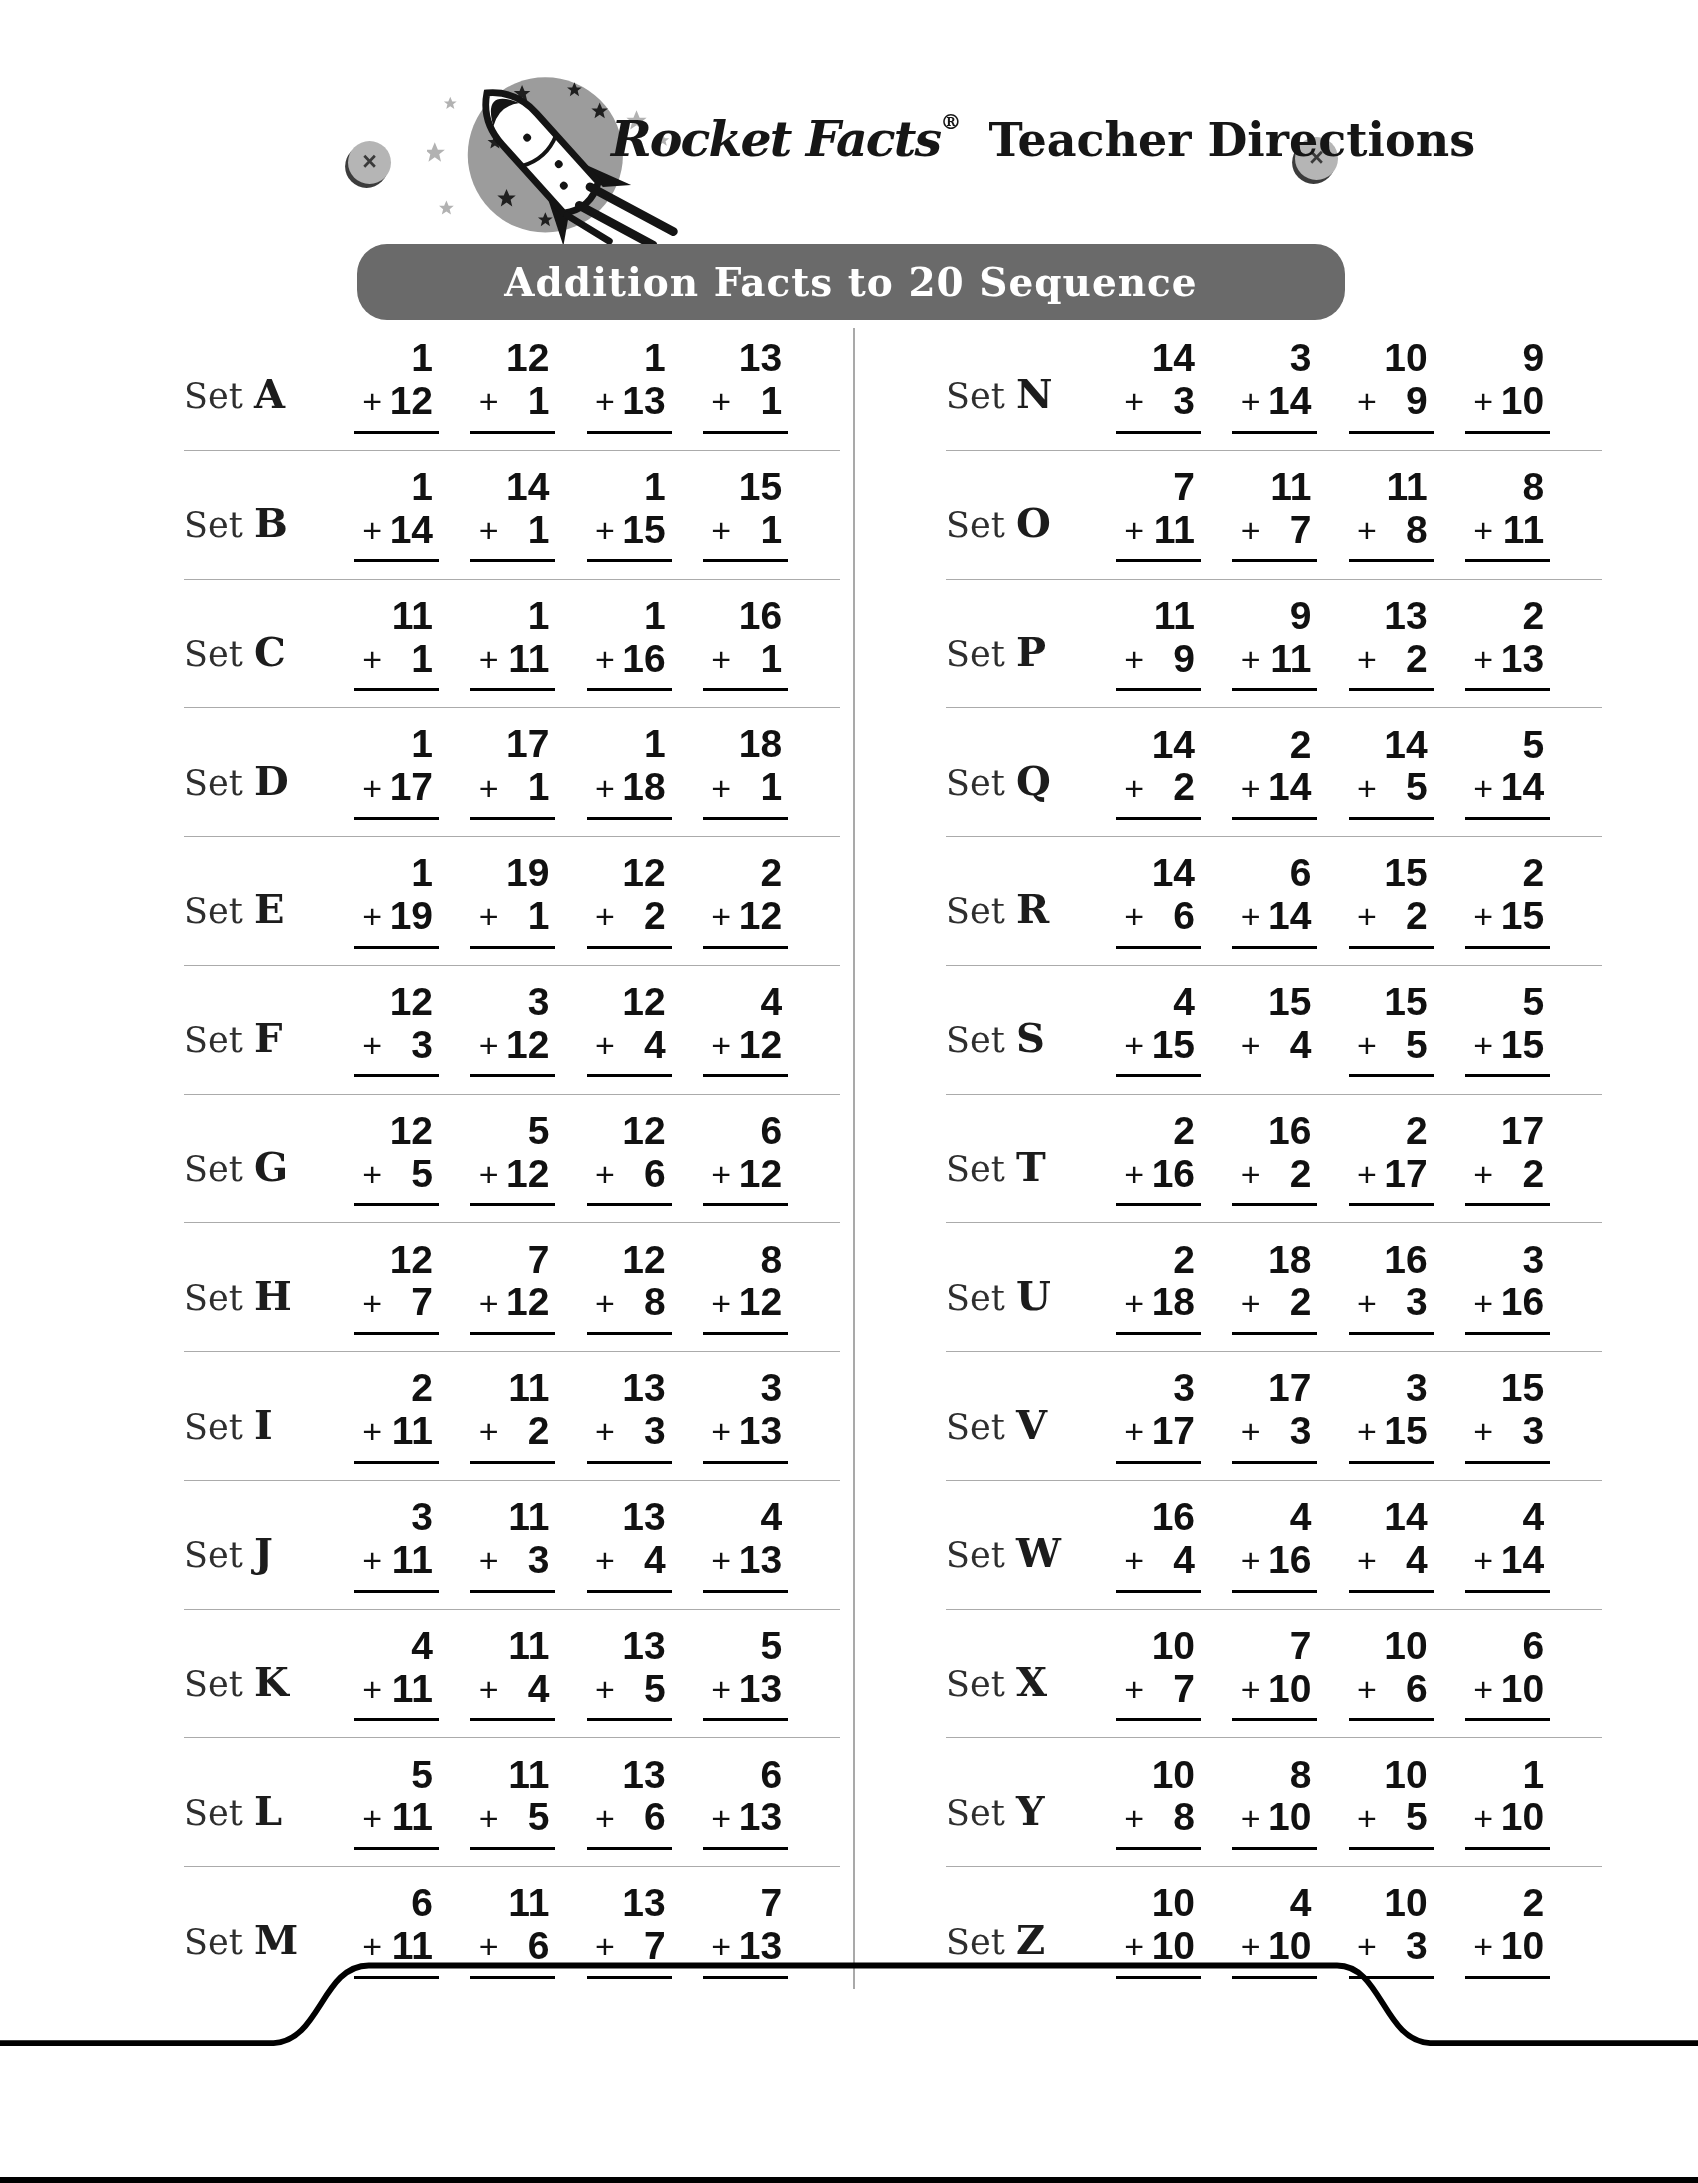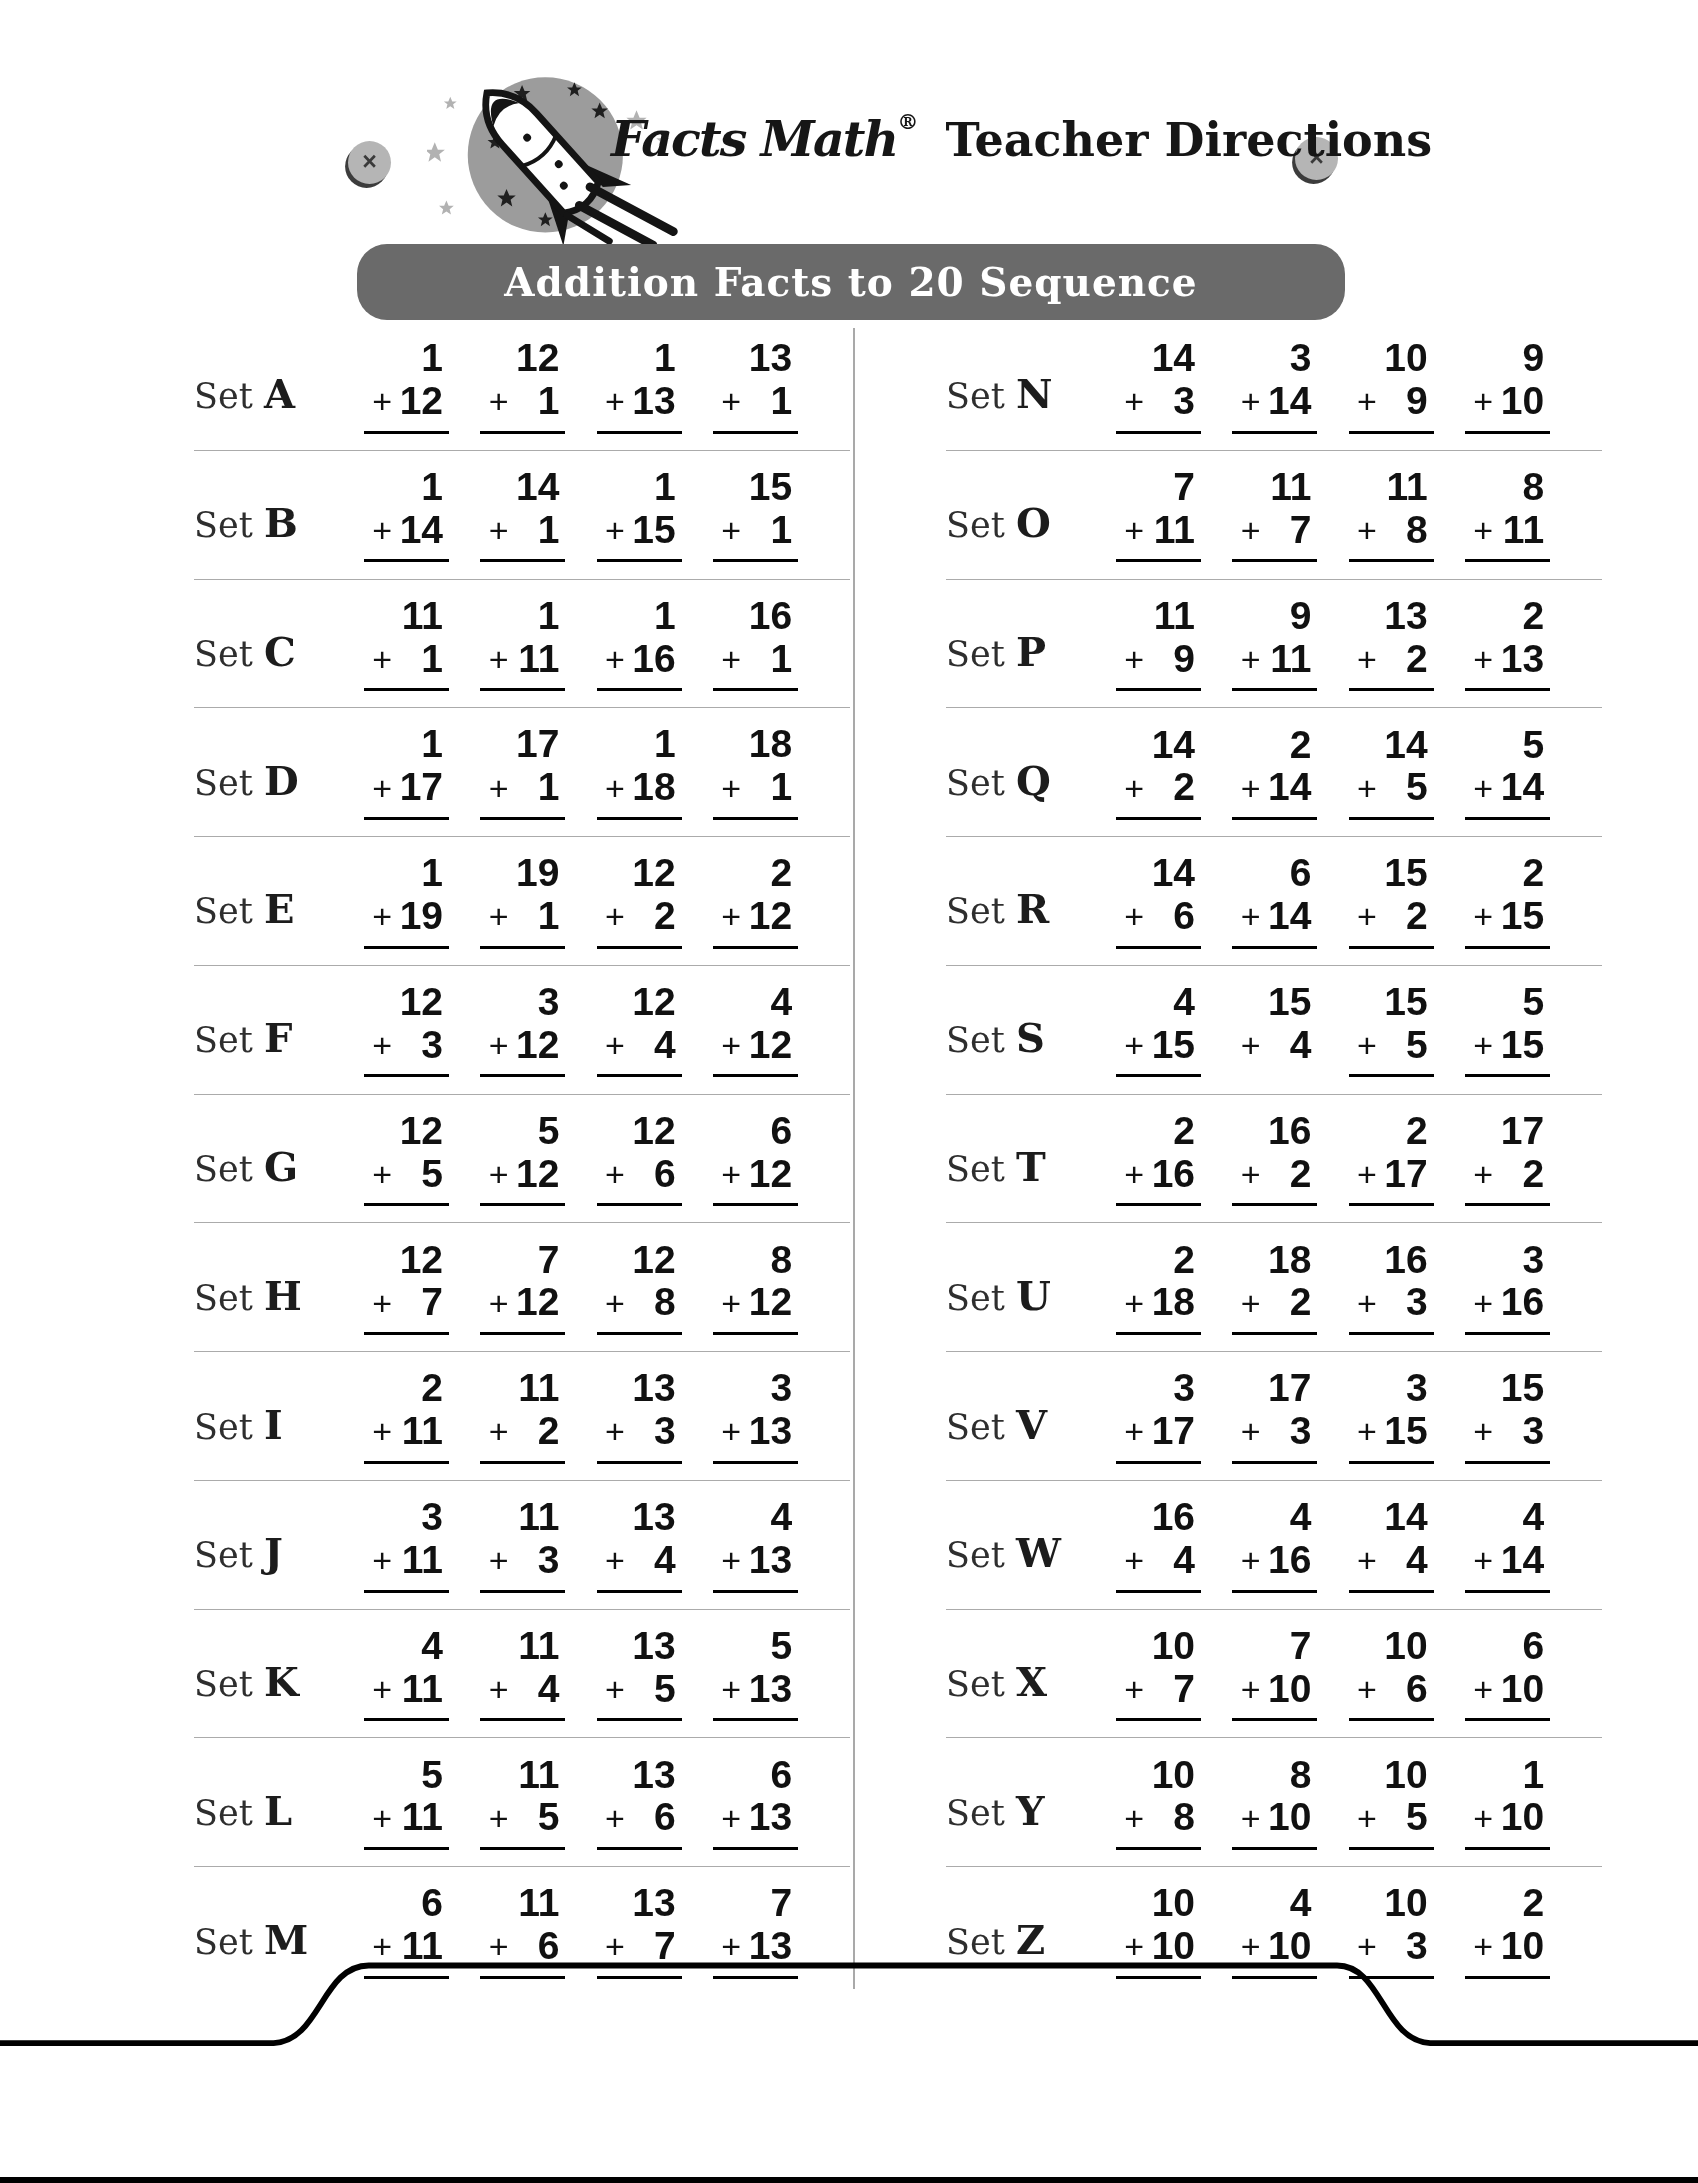--- a/index.html
+++ b/index.html
@@ -21,21 +21,21 @@
   .reg{font-family:"DejaVu Serif",serif;font-weight:bold;font-size:21.3px;vertical-align:27px;color:#161616;}
   .doc-title{font-family:"DejaVu Serif",serif;font-weight:bold;font-size:46px;color:#161616;margin-left:27px;}
 
   
   .banner{position:absolute;left:357px;top:244px;width:988px;height:76px;border-radius:30px;
           background:#6a6a6a;display:flex;align-items:center;justify-content:center;}
   .banner span{font-family:"DejaVu Serif",serif;font-weight:bold;font-size:39px;color:#ffffff;letter-spacing:1px;}
 
   
   .col{position:absolute;top:322px;width:656px;height:1673px;display:flex;flex-direction:column;}
-  .col-left{left:194px;}
+  .col-left{left:184px;}
   .col-right{left:946px;justify-content:flex-end;}
   .divider{position:absolute;left:853px;top:328px;width:1.9px;height:1661px;background:#a9a9a9;}
 
   .row{flex:1;display:flex;align-items:center;}
   .row + .row{border-top:1.9px solid #ababab;}
 
   .set-label{width:146px;font-family:"DejaVu Serif",serif;font-size:35px;color:#2e2e2e;
              transform:translateY(7.8px);white-space:nowrap;}
   .set-letter{font-weight:bold;font-size:40px;color:#1c1c1c;}
 
@@ -94,21 +94,21 @@
       <circle cx="6" cy="14" r="4" fill="#141414"></circle>
       <circle cx="-5" cy="34" r="4" fill="#141414"></circle>
     </g>
 
     <line x1="168" y1="138" x2="254" y2="184" stroke="#141414" stroke-width="9" stroke-linecap="round"></line>
     <line x1="157" y1="157" x2="233" y2="198" stroke="#141414" stroke-width="9" stroke-linecap="round"></line>
     <line x1="144" y1="167" x2="188" y2="194" stroke="#141414" stroke-width="7" stroke-linecap="round"></line>
   </svg>
 
   <div class="title-line">
-    <span class="brand">Facts Math</span><span class="reg">®</span><span class="doc-title">Teacher Directions</span>
+    <span class="brand">Rocket Facts</span><span class="reg">®</span><span class="doc-title">Teacher Directions</span>
   </div>
 
   <div class="banner">
     <span>Addition Facts to 20 Sequence</span>
   </div>
 
   <div class="divider"></div>
   <div class="col col-left" id="col-left">
       <div class="row">
         <div class="set-label"><span class="set-word">Set </span><span class="set-letter">A</span></div>

